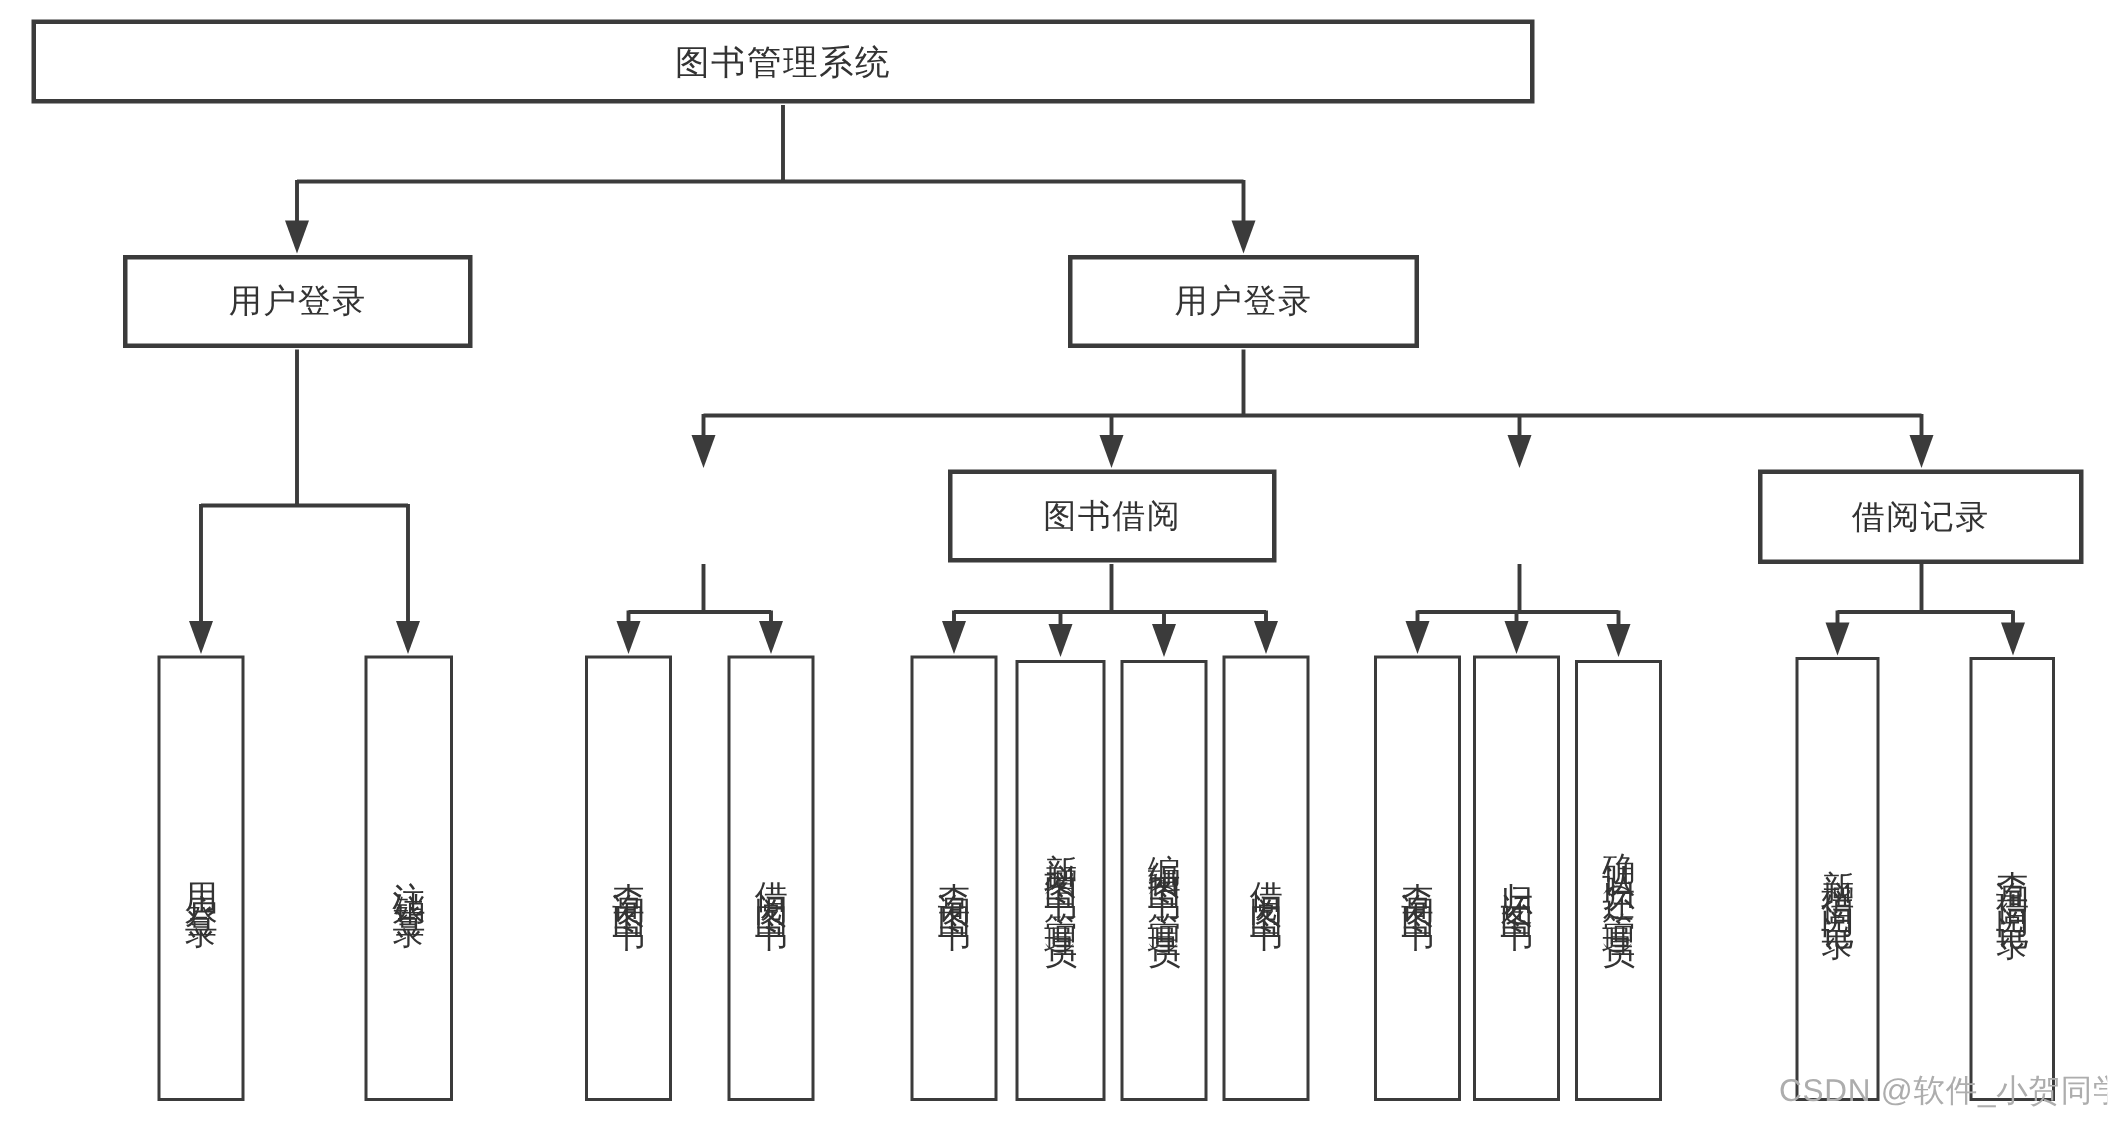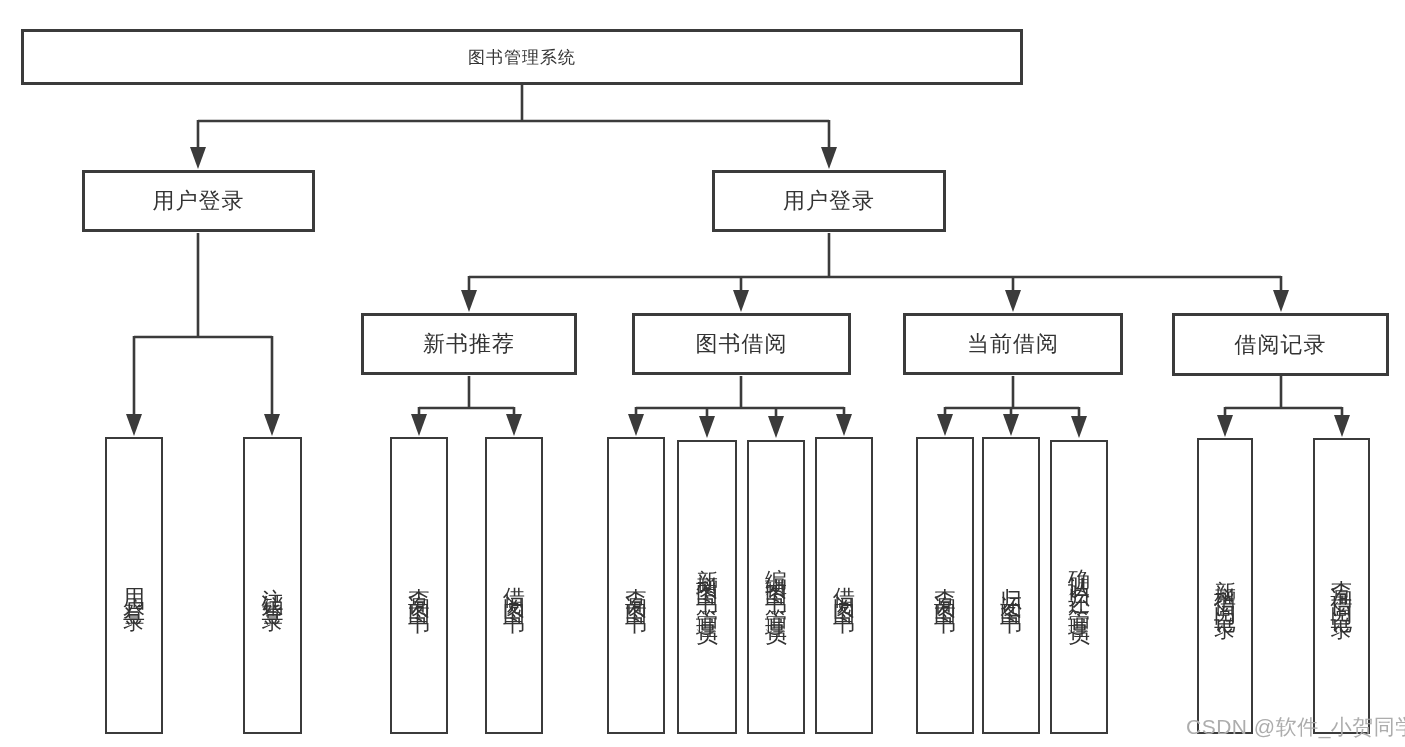--- a/index.html
+++ b/index.html
@@ -34,21 +34,21 @@
     letter-spacing:0;
   }
   .vnode .vtext{
     writing-mode:vertical-lr;
     text-orientation:mixed;
     letter-spacing:8px;
     line-height:1.1;
     font-size:22px;
     white-space:nowrap;
   }
-  .root-node{font-size:17px;margin-top:16px;}
+  .root-node{font-size:23px;}
   .watermark{
     position:absolute;
     left:1186px;top:713px;
     font-size:21px;
     color:var(--watermark);
     letter-spacing:0.5px;
     z-index:3;
     white-space:nowrap;
   }
   svg path{stroke:var(--line);stroke-width:2.6;fill:none;}
@@ -106,28 +106,22 @@
     <span>图书管理系统</span>
   </div>
 
   <div class="node" style="left:82px;top:170px;width:233px;height:62px;">
     <span>用户登录</span>
   </div>
   <div class="node" style="left:712px;top:170px;width:234px;height:62px;">
     <span>用户登录</span>
   </div>
 
-  <div class="node" style="left:361px;top:313px;width:216px;height:62px;">
-    <span>新书推荐</span>
-  </div>
   <div class="node" style="left:632px;top:313px;width:219px;height:62px;">
     <span>图书借阅</span>
-  </div>
-  <div class="node" style="left:903px;top:313px;width:220px;height:62px;">
-    <span>当前借阅</span>
   </div>
   <div class="node" style="left:1172px;top:313px;width:217px;height:63px;">
     <span>借阅记录</span>
   </div>
 
   <div class="node vnode" style="left:105px;top:437px;width:58px;height:297px;">
     <span class="vtext">用户登录</span>
   </div>
   <div class="node vnode" style="left:243px;top:437px;width:59px;height:297px;">
     <span class="vtext">注销登录</span>

